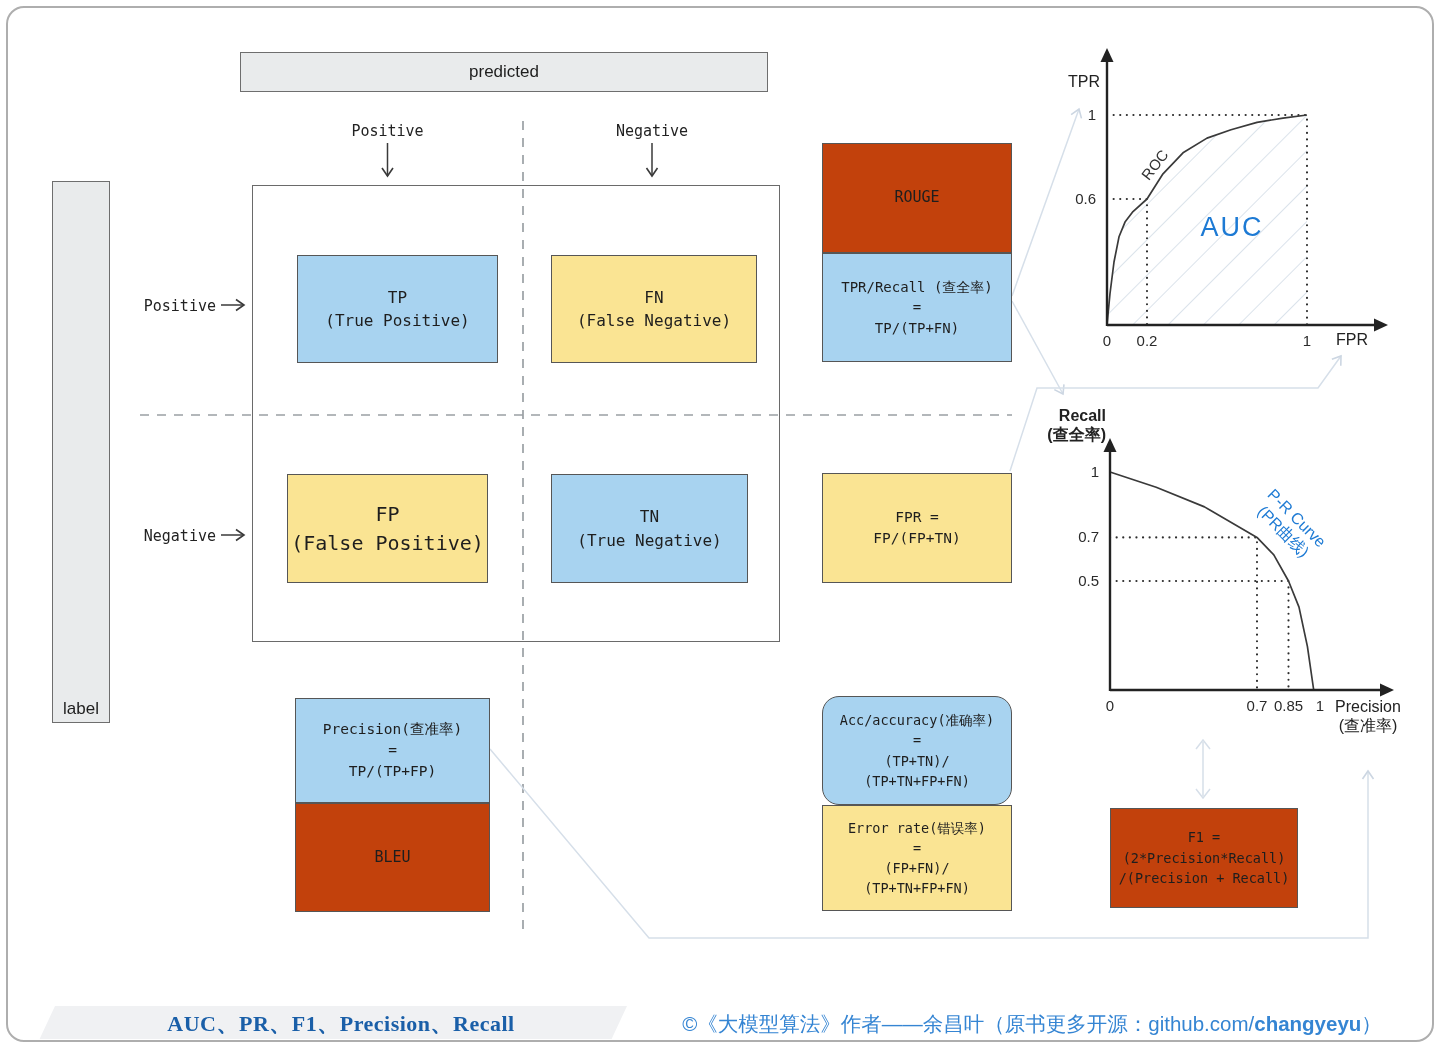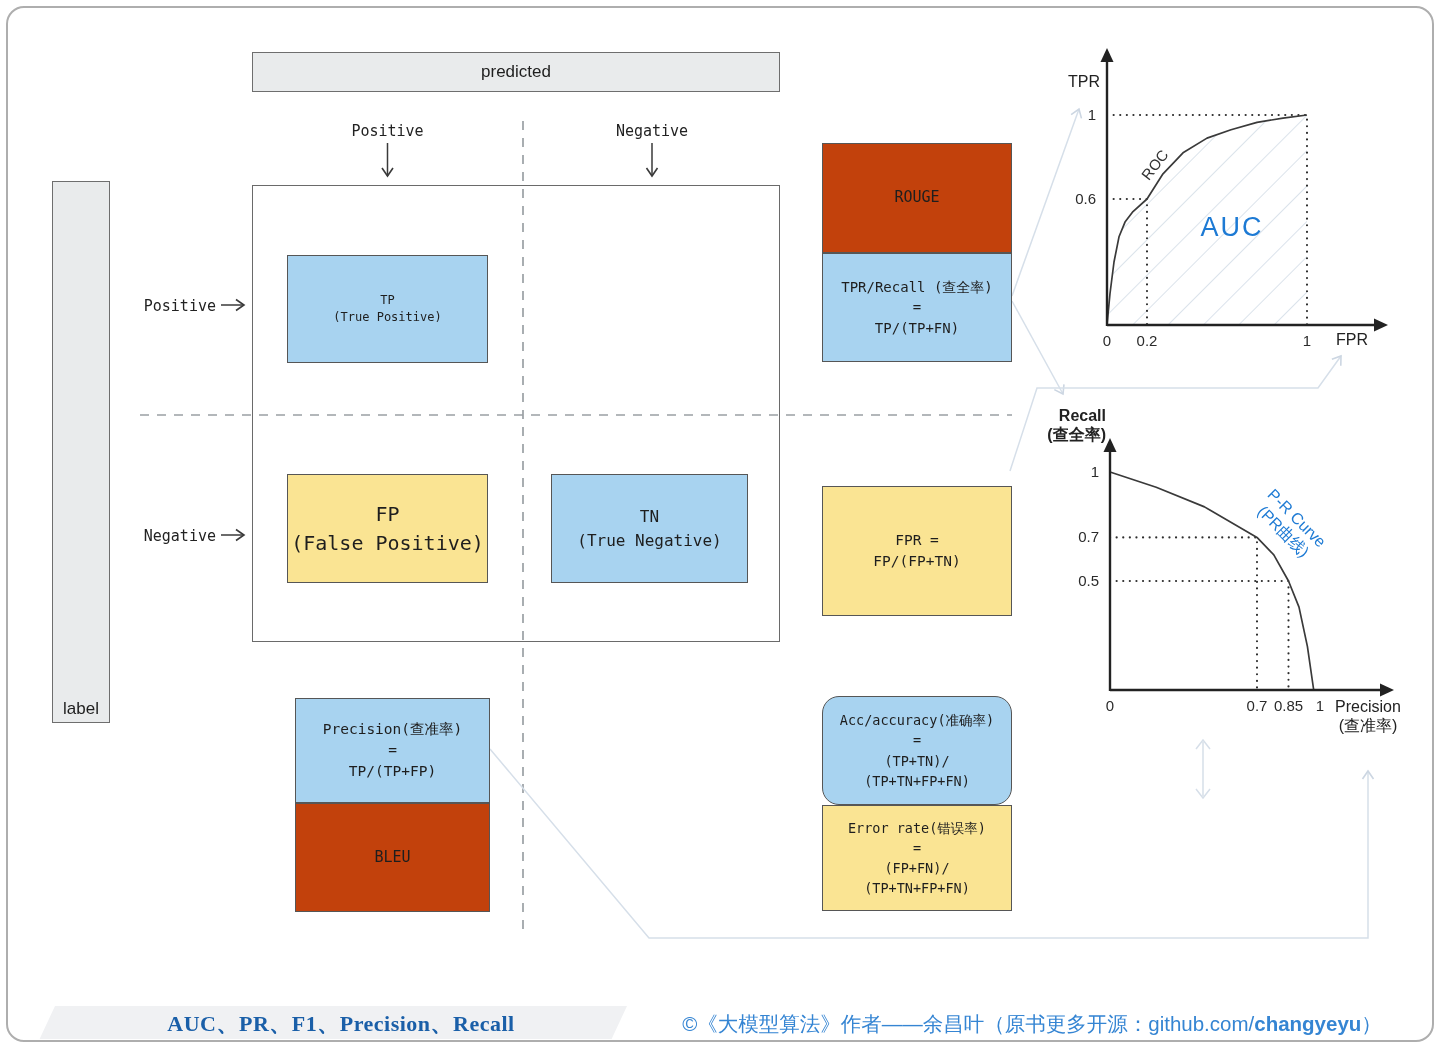--- a/index.html
+++ b/index.html
@@ -57,56 +57,60 @@
     <path d="M1012 296 L1079 109" stroke="#d6dfe9" stroke-width="1.5" fill="none" marker-end="url(#chevL)"></path>
     <path d="M1012 301 L1063 394" stroke="#d6dfe9" stroke-width="1.5" fill="none" marker-end="url(#chevL)"></path>
     <path d="M1010 471 L1037 388 L1318 388 L1341 356" stroke="#d6dfe9" stroke-width="1.5" fill="none" marker-end="url(#chevL)"></path>
     <path d="M490 749 L649 938 L1368 938 L1368 771" stroke="#d6dfe9" stroke-width="1.5" fill="none" marker-end="url(#chevL)"></path>
 
     <path d="M1203 742 V 796" stroke="#d6dfe9" stroke-width="1.5" fill="none"></path>
     <path d="M1196 749 L1203 740 L1210 749" stroke="#d6dfe9" stroke-width="1.5" fill="none"></path>
     <path d="M1196 789 L1203 798 L1210 789" stroke="#d6dfe9" stroke-width="1.5" fill="none"></path>
   </svg>
 
-  <div class="box grayfill" style="left:252px;top:52px;width:528px;height:40px;font-size:17px;">
+  <div class="box grayfill" style="left:240px;top:52px;width:528px;height:40px;font-size:17px;">
     <div>predicted</div>
   </div>
   <div class="box grayfill" style="left:52px;top:181px;width:58px;height:542px;font-size:17px;justify-content:flex-end;">
     <div>label</div>
   </div>
 
   <div class="lbl mono center" style="left:337px;top:122px;width:101px;font-size:15px;">Positive</div>
   <div class="lbl mono center" style="left:601px;top:122px;width:102px;font-size:15px;">Negative</div>
   <div class="lbl mono right" style="left:126px;top:297px;width:90px;font-size:15px;">Positive</div>
   <div class="lbl mono right" style="left:126px;top:527px;width:90px;font-size:15px;">Negative</div>
 
   <div class="abs" style="left:252px;top:185px;width:526px;height:455px;border:1.6px solid #6a6a6a;background:transparent;z-index:1;"></div>
 
-  <div class="box blue mono" style="left:287px;top:255px;width:201px;height:108px;font-size:12px;">
+  <div class="box blue mono" style="left:297px;top:255px;width:201px;height:108px;font-size:16px;">
     <div>TP</div>
     <div>(True Positive)</div>
+  </div>
+  <div class="box yellow mono" style="left:551px;top:255px;width:206px;height:108px;font-size:16px;">
+    <div>FN</div>
+    <div>(False Negative)</div>
   </div>
   <div class="box yellow mono" style="left:287px;top:474px;width:201px;height:109px;font-size:20px;">
     <div>FP</div>
     <div>(False Positive)</div>
   </div>
   <div class="box blue mono" style="left:551px;top:474px;width:197px;height:109px;font-size:16px;">
     <div>TN</div>
     <div>(True Negative)</div>
   </div>
 
   <div class="box white mono" style="left:822px;top:143px;width:190px;height:110px;font-size:15px;">
     <div>ROUGE</div>
   </div>
   <div class="box blue mono" style="left:822px;top:253px;width:190px;height:109px;font-size:14px;">
     <div>TPR/Recall (查全率)</div>
     <div>=</div>
     <div>TP/(TP+FN)</div>
   </div>
-  <div class="box yellow mono" style="left:822px;top:473px;width:190px;height:130px;font-size:14.5px;margin-top:13px;">
+  <div class="box yellow mono" style="left:822px;top:473px;width:190px;height:110px;font-size:14.5px;">
     <div>FPR =</div>
     <div>FP/(FP+TN)</div>
   </div>
   <div class="box blue mono" style="left:822px;top:696px;width:190px;height:109px;font-size:13.5px;line-height:1.5;border-radius:17px;">
     <div>Acc/accuracy(准确率)</div>
     <div>=</div>
     <div>(TP+TN)/</div>
     <div>(TP+TN+FP+FN)</div>
   </div>
   <div class="box yellow mono" style="left:822px;top:805px;width:190px;height:106px;font-size:13.5px;line-height:1.5;">
@@ -118,20 +122,25 @@
 
   <div class="box blue mono" style="left:295px;top:698px;width:195px;height:105px;font-size:14.5px;">
     <div>Precision(查准率)</div>
     <div>=</div>
     <div>TP/(TP+FP)</div>
   </div>
   <div class="box white mono" style="left:295px;top:803px;width:195px;height:109px;font-size:15px;">
     <div>BLEU</div>
   </div>
 
+  <div class="box white mono" style="left:1110px;top:808px;width:188px;height:100px;font-size:13.5px;line-height:1.55;">
+    <div>F1 =</div>
+    <div>(2*Precision*Recall)</div>
+    <div>/(Precision + Recall)</div>
+  </div>
 
   <svg class="chart" style="left:1040px;top:28px;" width="400" height="365">
       <path d="M67 297 L67 297 L70 265.5 L74 234 L79 208.8 L85 194.10000000000002 L93 183.6 L107 171 L123 145.8 L143 124.80000000000001 L167 110.1 L191 101.69999999999999 L217 94.35 L243 90.15 L267 87 L267 297 L67 297 Z" fill="url(#hatchPat)" stroke="none"></path>
       <path d="M67 171 L107 171 L107 297" fill="none" stroke="#2e2e2e" stroke-width="2.1" stroke-dasharray="0.1 6.5" stroke-linecap="round"></path>
       <path d="M67 87 L267 87 L267 297" fill="none" stroke="#2e2e2e" stroke-width="2.1" stroke-dasharray="0.1 6.5" stroke-linecap="round"></path>
       <polyline points="67,297 70,265.5 74,234 79,208.8 85,194.10000000000002 93,183.6 107,171 123,145.8 143,124.80000000000001 167,110.1 191,101.69999999999999 217,94.35 243,90.15 267,87" fill="none" stroke="#3a3a3a" stroke-width="1.7" stroke-linejoin="round"></polyline>
       <line x1="67" y1="297" x2="335" y2="297" stroke="#222" stroke-width="2.4"></line>
       <polygon points="334,290.5 334,303.5 348,297" fill="#222"></polygon>
       <line x1="67" y1="298" x2="67" y2="33" stroke="#222" stroke-width="2.4"></line>
       <polygon points="60.5,34 73.5,34 67,20" fill="#222"></polygon>

